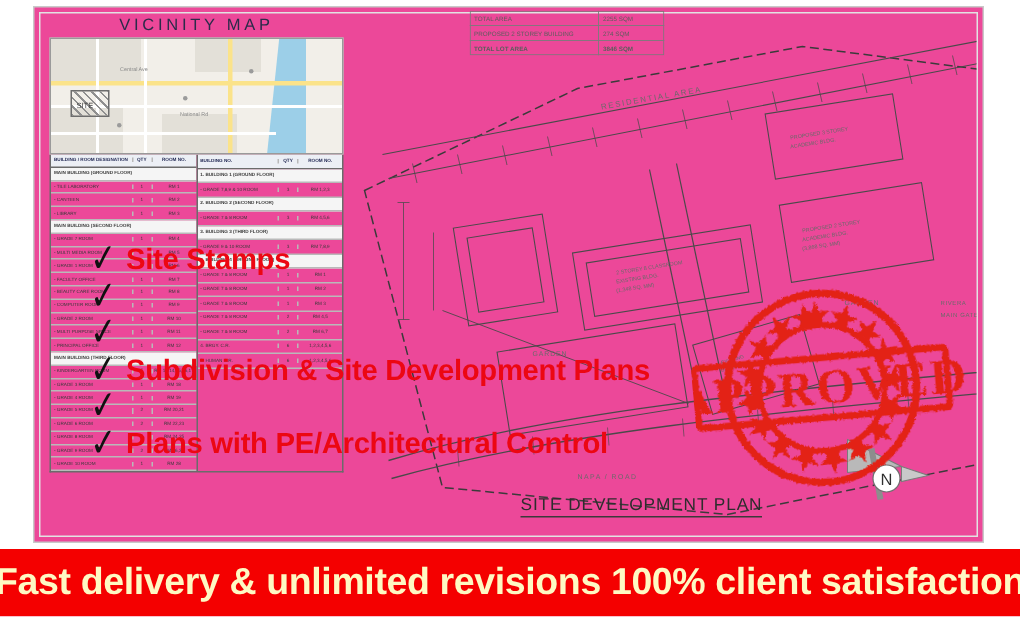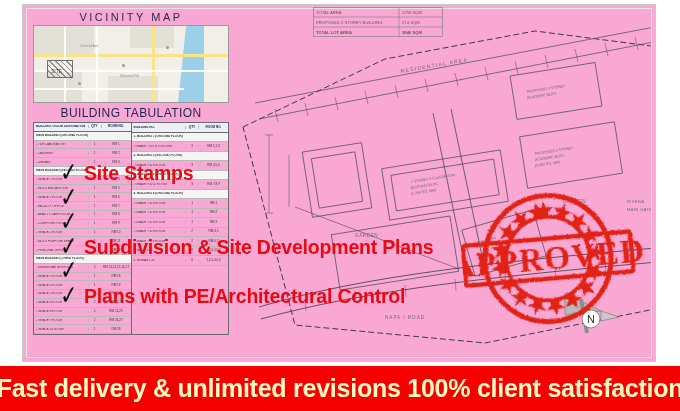--- a/index.html
+++ b/index.html
@@ -4,21 +4,21 @@
 <title>Site Plan Gig Thumbnail</title>
 <style>
   * { margin:0; padding:0; box-sizing:border-box; }
   html,body { width:680px; height:411px; overflow:hidden;
     font-family:"Liberation Sans","DejaVu Sans",sans-serif; background:#ffffff; }
 
   .canvas { position:relative; width:680px; height:411px; background:#ffffff; overflow:hidden; }
 
   
   .sheet { position:absolute; left:22px; top:4px; width:634px; height:358px;
-    background:#f9a8d4; border:1px solid #c9c9c9; }
+    background:#ec4899; border:1px solid #c9c9c9; }
   .sheet-inner { position:absolute; left:3px; top:3px; right:3px; bottom:3px; border:1px solid #e2e2e2; }
 
   
   .left-col { position:absolute; left:10px; top:4px; width:196px; bottom:4px; }
 
   .vic-title { text-align:center; font-size:11px; letter-spacing:2.5px;
     color:#2b2b4a; padding:2px 0 2px; font-weight:400; }
   .vic-box { position:relative; height:78px; border:1px solid #9a9a9a; overflow:hidden;
     background:#f2efe9; }
   .vmap-road { position:absolute; background:#ffffff; }
@@ -104,21 +104,20 @@
         <div class="vmap-road" style="left:30px;top:0;width:1.6px;height:78px;"></div>
         <div class="vmap-hatch" style="left:13px;top:34px;width:26px;height:18px;"></div>
         <div class="vmap-lbl" style="left:17px;top:42px;font-size:5px;color:#444;">SITE</div>
         <div class="vmap-dot" style="left:44px;top:56px;"></div>
         <div class="vmap-dot" style="left:88px;top:38px;"></div>
         <div class="vmap-dot" style="left:132px;top:20px;"></div>
         <div class="vmap-lbl" style="left:46px;top:18px;">Central Ave</div>
         <div class="vmap-lbl" style="left:86px;top:48px;">National Rd</div>
       </div>
 
-      <div class="tab-title">BUILDING TABULATION</div>
 
       <div class="tab-wrap">
         <div class="tab-col" id="tabLeft">
             <div class="trow hdr">
               <div class="tc-a">BUILDING / ROOM DESIGNATION</div>
               <div class="tc-b">QTY</div>
               <div class="tc-c">ROOM NO.</div>
             </div>
             <div class="trow grp">
               <div class="tc-a" style="flex: 1 1 0%;">MAIN BUILDING (GROUND FLOOR)</div>
@@ -388,20 +387,21 @@
         <g fill="#5d5d5d" font-size="4.2" font-family="Liberation Sans, sans-serif">
           <text x="3" y="7">TOTAL AREA</text>
             <text x="89" y="7">2255 SQM</text>
           <text x="3" y="17">PROPOSED 2 STOREY BUILDING</text>
             <text x="89" y="17">274 SQM</text>
           <text x="3" y="27" font-weight="bold">TOTAL LOT AREA</text>
           <text x="89" y="27" font-weight="bold">3846 SQM</text>
         </g>
       </svg>
 
+      <div class="plan-title">SITE DEVELOPMENT PLAN</div>
 
       <div class="north">
         <svg width="62" height="46" viewBox="0 0 62 46">
           <path d="M4 4 L40 22 L4 26 Z" fill="#b9b9b9" stroke="#7b7b7b" stroke-width="0.7"></path>
           <path d="M40 22 L58 28 L40 32 Z" fill="#c9c9c9" stroke="#7b7b7b" stroke-width="0.7"></path>
           <path d="M20 10 L26 44" stroke="#8d8d8d" stroke-width="4" fill="none"></path>
           <circle cx="30" cy="30" r="9" fill="#ffffff" stroke="#6f6f6f" stroke-width="0.8"></circle>
           <text x="30" y="34" font-size="11" text-anchor="middle" fill="#2f2f2f" font-family="Liberation Sans, sans-serif">N</text>
         </svg>
       </div>

